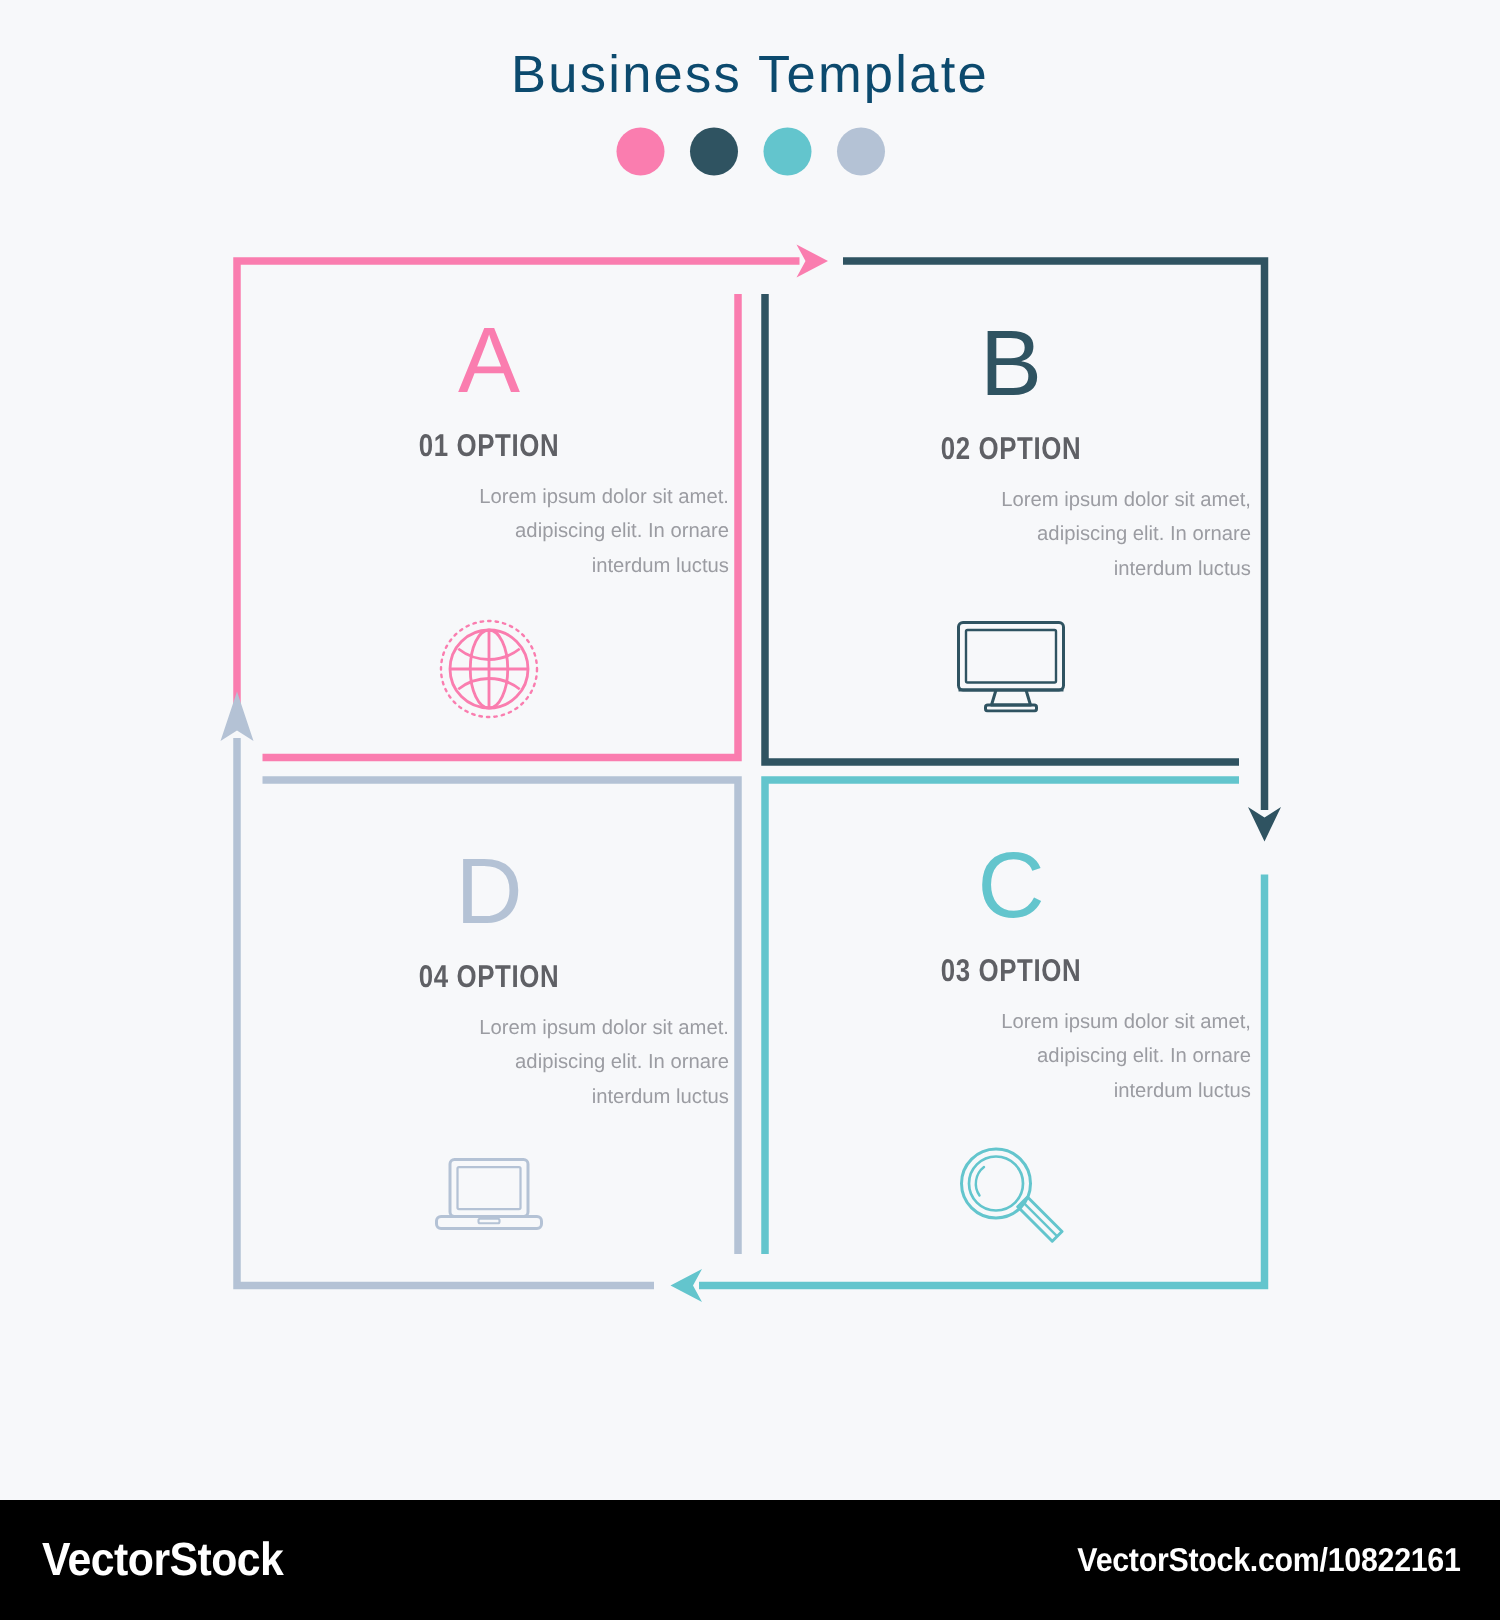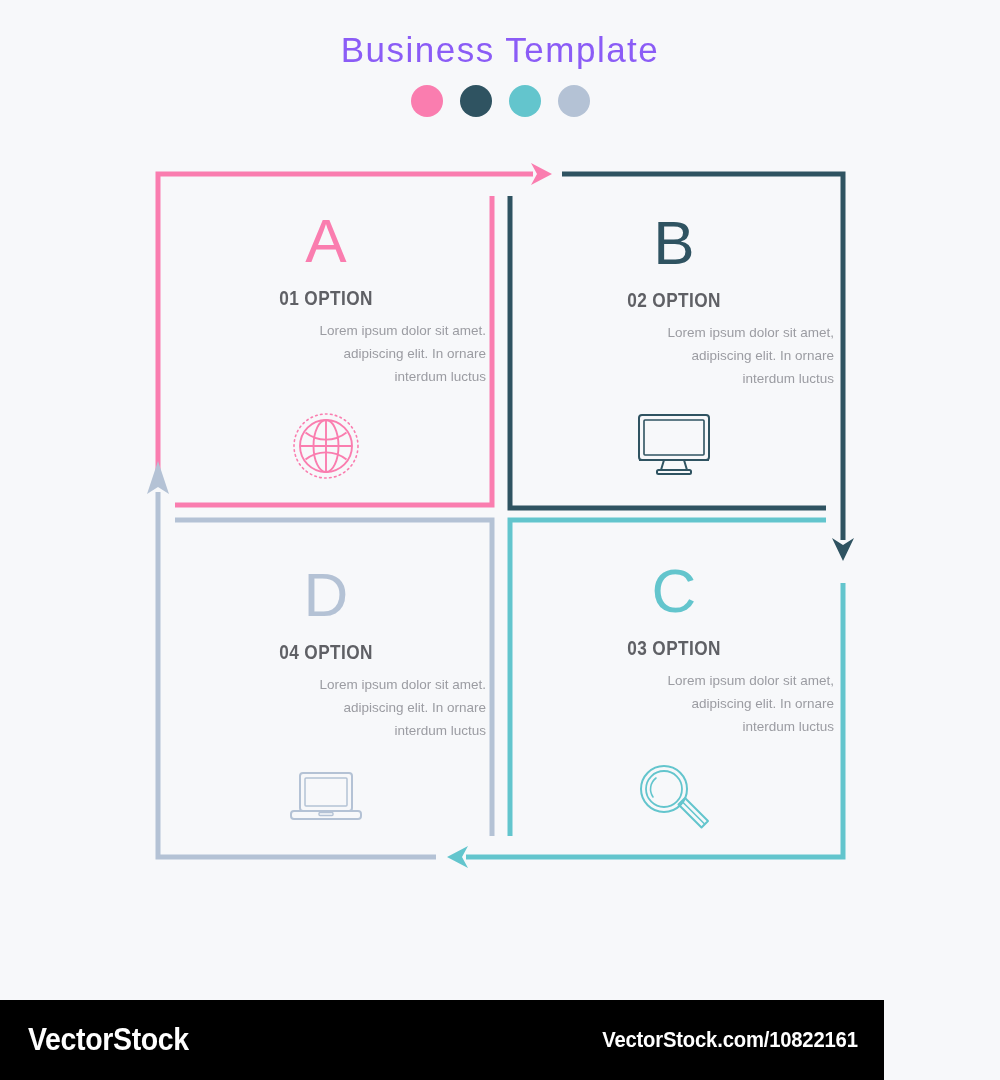--- a/index.html
+++ b/index.html
@@ -23,21 +23,21 @@
     position: absolute;
     left: 0;
     top: 32px;
     width: 1000px;
     text-align: center;
   }
   #title {
     font-size: 35px;
     font-weight: 400;
     letter-spacing: 1.5px;
-    color: #8b5cf6;
+    color: #0c4a6e;
     line-height: 1;
     font-family: "Liberation Sans", sans-serif;
   }
   #swatches {
     margin-top: 18px;
     display: flex;
     justify-content: center;
     gap: 17px;
   }
   .swatch {
@@ -93,21 +93,21 @@
     margin-top: 22px;
     display: flex;
     justify-content: center;
   }
 
   
   #footer {
     position: absolute;
     left: 0;
     top: 1000px;
-    width: 884px;
+    width: 1000px;
     height: 80px;
     background: #000000;
   }
   #footer-brand {
     position: absolute;
     left: 28px;
     top: 22px;
     color: #ffffff;
     font-size: 31px;
     font-weight: 700;

